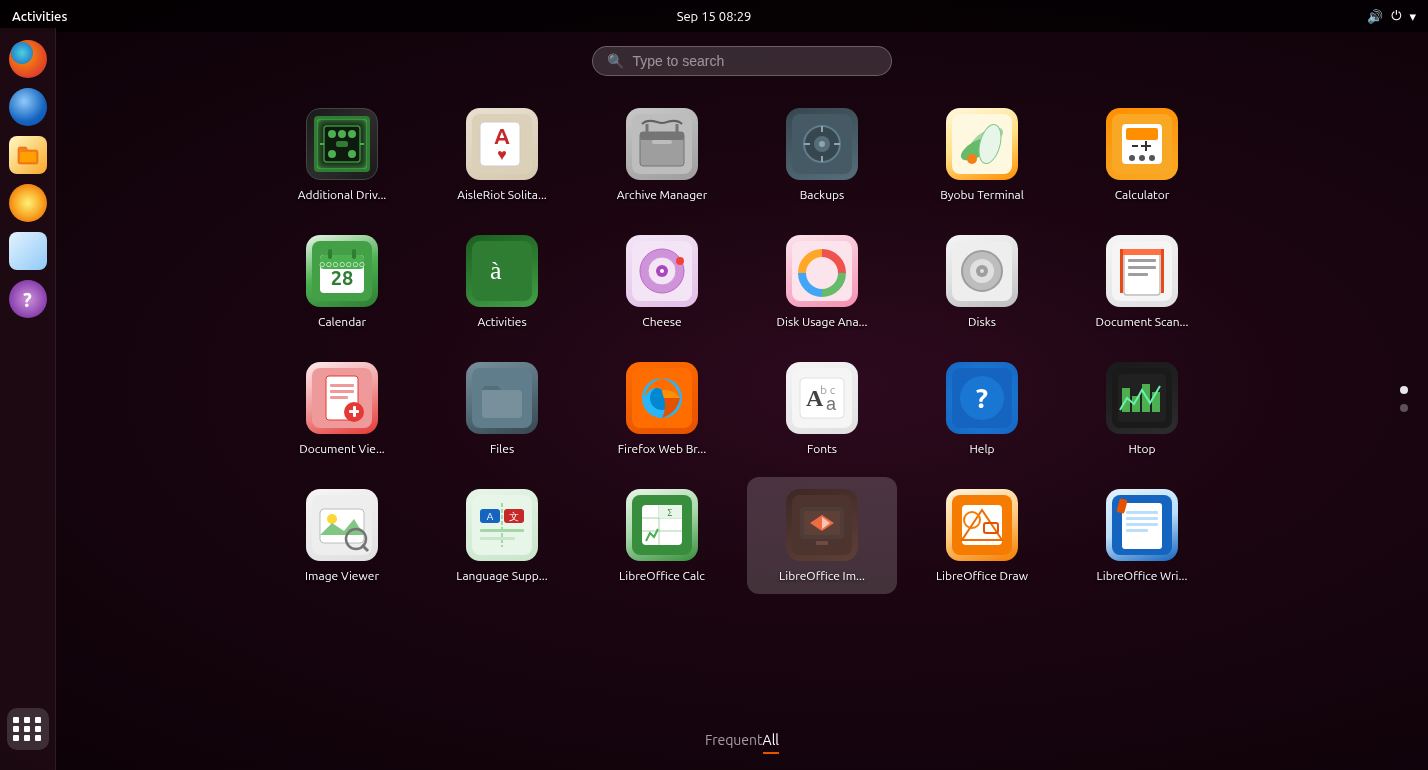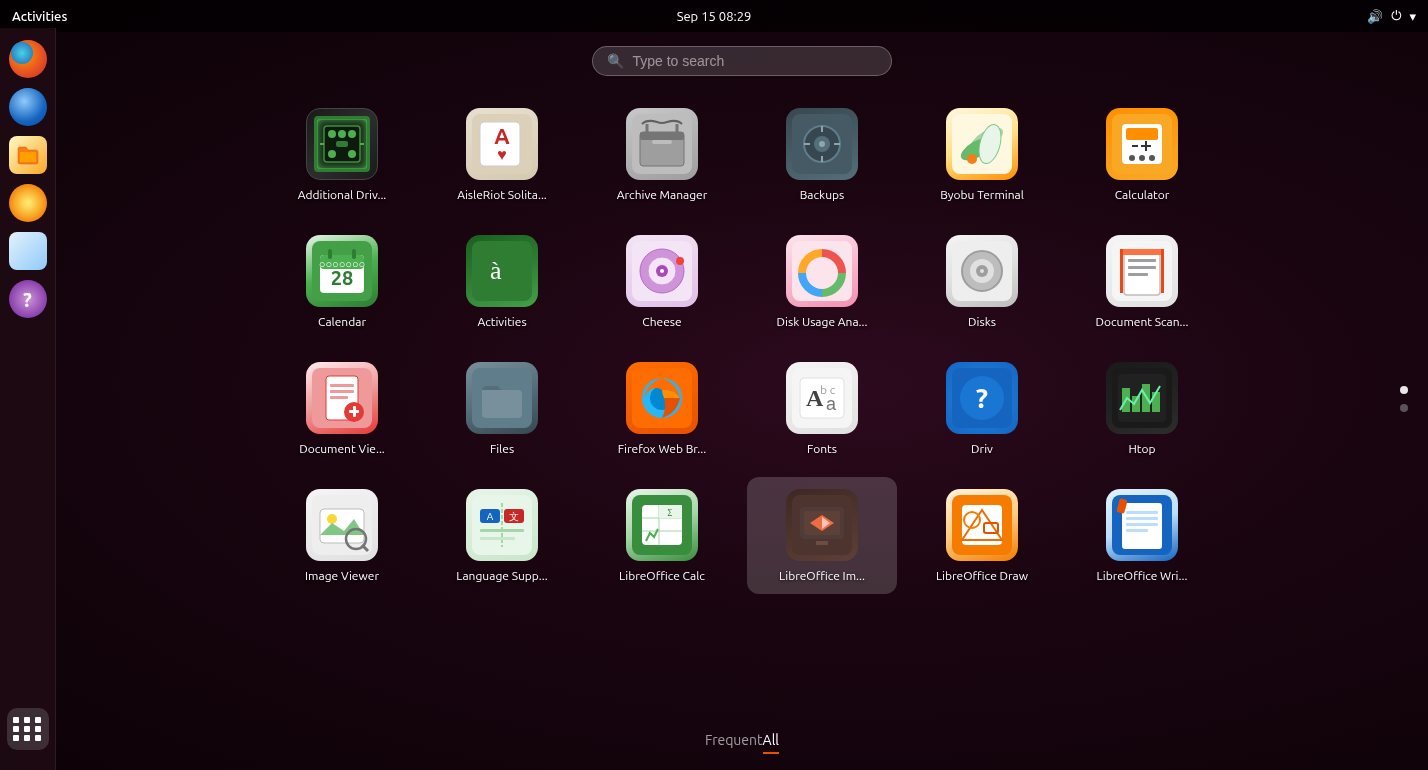--- a/index.html
+++ b/index.html
@@ -651,21 +651,21 @@
         <span class="app-label">Fonts</span>
       </div>
       <div class="app-item">
         <div class="app-icon icon-help">
           <svg width="60" height="60" viewBox="0 0 60 60">
         <rect width="60" height="60" rx="8" fill="#1565c0"></rect>
         <circle cx="30" cy="30" r="22" fill="#1976d2"></circle>
         <text x="30" y="40" text-anchor="middle" font-size="28" fill="white" font-weight="bold">?</text>
       </svg>
         </div>
-        <span class="app-label">Driv</span>
+        <span class="app-label">Help</span>
       </div>
       <div class="app-item">
         <div class="app-icon icon-htop">
           <svg width="60" height="60" viewBox="0 0 60 60">
         <rect width="60" height="60" rx="8" fill="#1a1a1a"></rect>
         <rect x="6" y="6" width="48" height="48" rx="4" fill="#212121"></rect>
         <rect x="10" y="20" width="8" height="24" fill="#4caf50"></rect>
         <rect x="20" y="28" width="8" height="16" fill="#4caf50"></rect>
         <rect x="30" y="16" width="8" height="28" fill="#4caf50"></rect>
         <rect x="40" y="24" width="8" height="20" fill="#4caf50"></rect>

